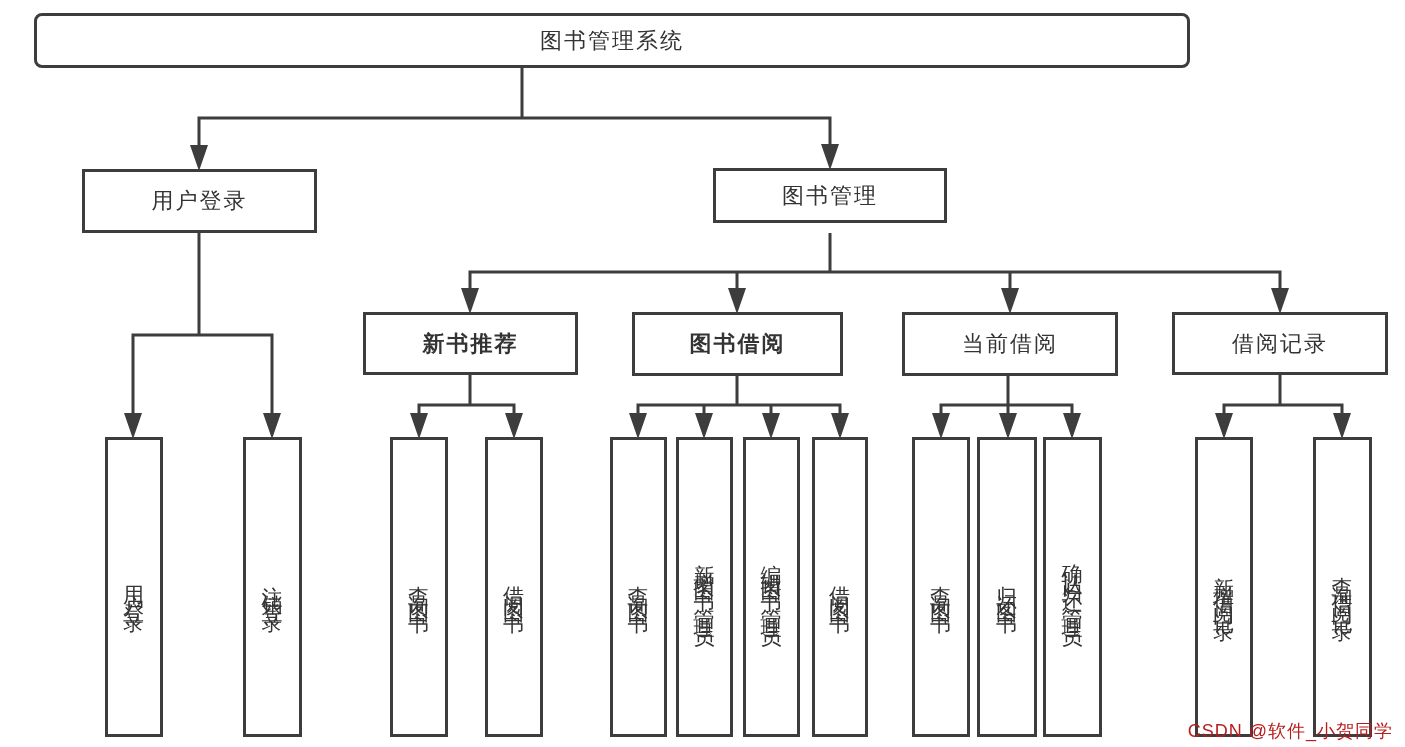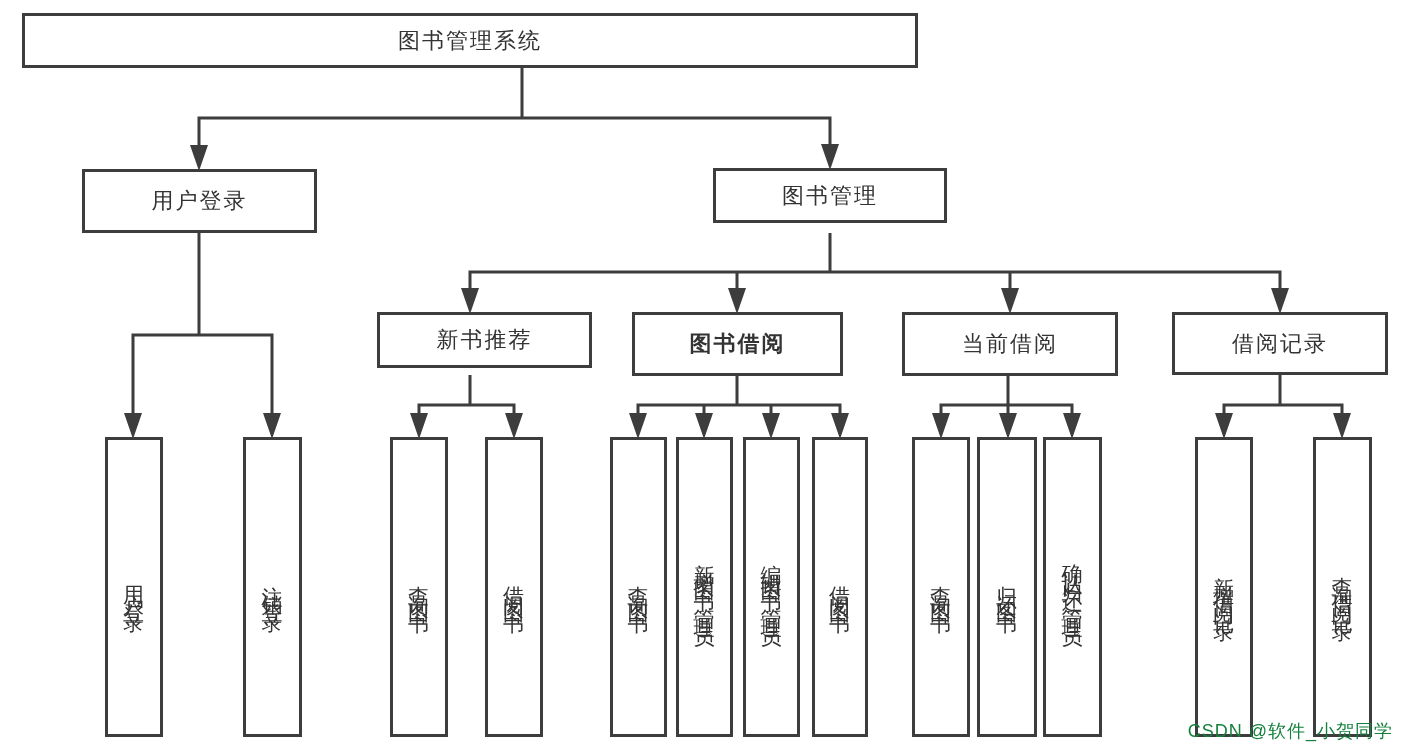--- a/index.html
+++ b/index.html
@@ -23,26 +23,26 @@
     border: 3px solid #3d3d3d;
     display: flex;
     align-items: center;
     justify-content: center;
     color: #333333;
     font-size: 22px;
     letter-spacing: 2px;
     white-space: nowrap;
   }
   
-  #root-box       { left: 22px;   top: 13px;  width: 896px; height: 55px; }
+  #root-box       { left: 34px;   top: 13px;  width: 1156px; height: 55px; border-radius: 8px; }
   
   #user-login-box { left: 82px;   top: 169px; width: 235px; height: 64px; }
   #book-mgmt-box  { left: 713px;  top: 168px; width: 234px; height: 55px; }
   
-  #new-book-box      { left: 377px;  top: 312px; width: 215px; height: 56px; }
+  #new-book-box      { left: 363px;  top: 312px; width: 215px; height: 63px; font-weight: bold; }
   #book-borrow-box   { left: 632px;  top: 312px; width: 211px; height: 64px; font-weight: bold; }
   #current-borrow-box{ left: 902px;  top: 312px; width: 216px; height: 64px; }
   #borrow-record-box { left: 1172px; top: 312px; width: 216px; height: 63px; }
   
   .leaf { top: 437px; height: 300px; width: 58px; }
   .leaf .vtext {
     writing-mode: vertical-rl;
     text-orientation: mixed;
     font-size: 21px;
     letter-spacing: 9px;
@@ -61,21 +61,21 @@
   #leaf-10 { left: 977px; width: 60px; }
   #leaf-11 { left: 1043px; width: 59px; }
   #leaf-12 { left: 1195px; }
   #leaf-13 { left: 1313px; width: 59px; }
 
   #watermark {
     position: absolute;
     right: 12px;
     bottom: 4px;
     font-size: 18px;
-    color: #15803d;
+    color: #b91c1c;
     letter-spacing: 1px;
     white-space: nowrap;
   }
 </style>
 </head>
 <body>
 
 <div id="stage">
 
   <svg id="wires" viewBox="0 0 1405 747" xmlns="http://www.w3.org/2000/svg">

